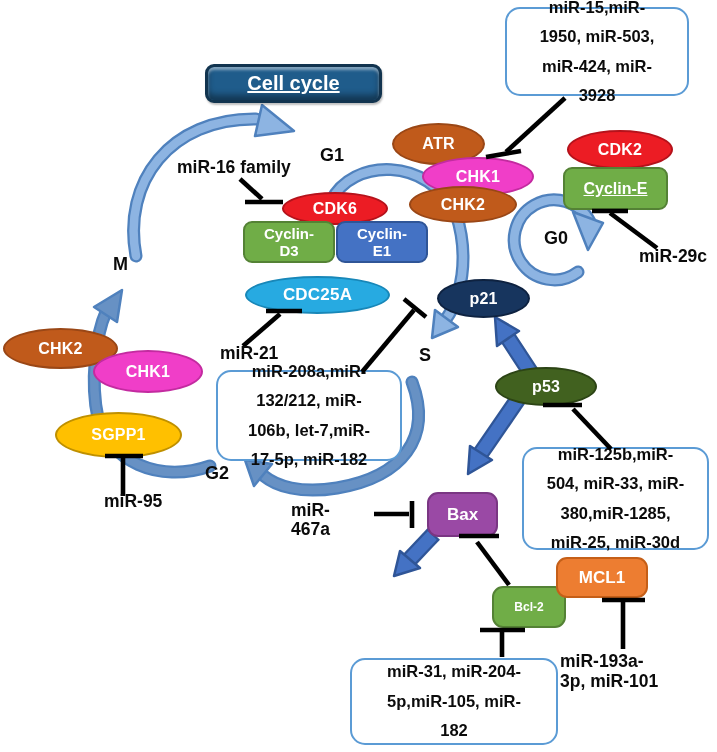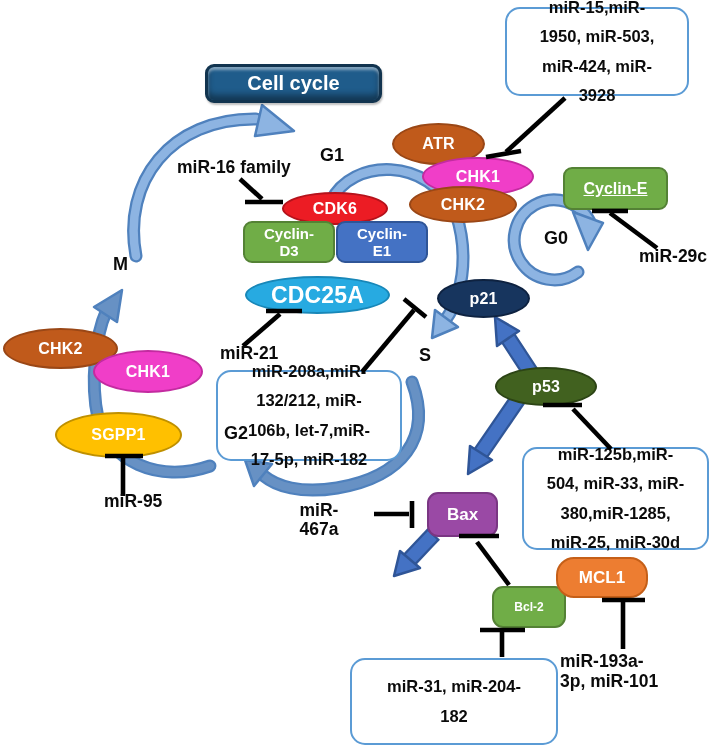--- a/index.html
+++ b/index.html
@@ -35,20 +35,21 @@
     text-align:center;
   }
   .banner {
     position:absolute; display:flex; align-items:center; justify-content:center;
     color:#fff; font-weight:bold; border-radius:9px; box-sizing:border-box;
   }
   #cellcycle {
     left:205px; top:64px; width:177px; height:39px; font-size:20px;
     background:var(--cell-cycle-box); border:3px solid var(--cell-cycle-border);
     box-shadow: inset 0 3px 3px rgba(255,255,255,.45), inset 0 -5px 6px rgba(0,0,0,.4), 1px 2px 2px rgba(0,0,0,.25);
+    text-decoration: underline;
   }
   #apoptosis {
     left:243px; top:583px; width:174px; height:46px; font-size:19px;
     background:var(--apoptosis-box); border:3px solid var(--apoptosis-border);
     box-shadow: inset 0 3px 3px rgba(255,255,255,.5), inset 0 -5px 6px rgba(0,0,0,.3), 1px 2px 2px rgba(0,0,0,.25);
   }
   .mirbox {
     position:absolute; border:2.5px solid var(--mir-box-border); border-radius:15px; background:#fff;
     display:flex; flex-direction:column; align-items:center; justify-content:center;
     font-weight:bold; font-size:16.5px; line-height:21.5px; color:#0b0b0b; text-align:center; box-sizing:border-box;gap:8px;
@@ -104,39 +105,40 @@
       <path class="s-over" d="M 428,540 L 410,559"></path>
       <polygon class="s-head" points="394,576 420,568 400,551"></polygon>
     </g>
   </svg>
 
   <div class="banner" id="cellcycle">Cell cycle</div>
 
   <div class="ell" style="left:392px;top:123px;width:93px;height:42px;background:var(--atr-chk2);border:2px solid #9A4716;">ATR</div>
   <div class="ell" style="left:422px;top:157px;width:112px;height:39px;background:var(--chk1);border:2px solid #C32BA0;">CHK1</div>
   <div class="ell" style="left:409px;top:186px;width:108px;height:37px;background:var(--atr-chk2);border:2px solid #9A4716;">CHK2</div>
+  <div class="ell" style="left:567px;top:130px;width:106px;height:39px;background:var(--cdk);border:2px solid #B5121B;">CDK2</div>
   <div class="rect" style="left:563px;top:167px;width:105px;height:43px;background:var(--green-node);border:2px solid #548235;font-size:16px;text-decoration:underline;">Cyclin-E</div>
   <div class="ell" style="left:282px;top:192px;width:106px;height:33px;background:var(--cdk);border:2px solid #B5121B;">CDK6</div>
   <div class="rect" style="left:243px;top:221px;width:92px;height:42px;background:var(--green-node);border:2px solid #548235;">
     <div>Cyclin-</div>
     <div>D3</div>
   </div>
   <div class="rect" style="left:336px;top:221px;width:92px;height:42px;background:var(--cyclin-e1-blue);border:2px solid #2F5597;">
     <div>Cyclin-</div>
     <div>E1</div>
   </div>
-  <div class="ell" style="left:245px;top:276px;width:145px;height:38px;background:var(--cdc25a);border:2px solid #1887B8;font-size:23px;">CDC25A</div>
+  <div class="ell" style="left:245px;top:276px;width:145px;height:38px;background:var(--cdc25a);border:2px solid #1887B8;font-size:17px;">CDC25A</div>
   <div class="ell" style="left:437px;top:279px;width:93px;height:39px;background:var(--p21);border:2px solid #0E2240;">p21</div>
   <div class="ell" style="left:495px;top:367px;width:102px;height:39px;background:var(--p53);border:2px solid #2C4415;">p53</div>
   <div class="ell" style="left:3px;top:328px;width:115px;height:41px;background:var(--atr-chk2);border:2px solid #9A4716;">CHK2</div>
   <div class="ell" style="left:93px;top:350px;width:110px;height:43px;background:var(--chk1);border:2px solid #C32BA0;">CHK1</div>
   <div class="ell" style="left:55px;top:412px;width:127px;height:46px;background:var(--sgpp1);border:2px solid #BF9000;">SGPP1</div>
   <div class="rect" style="left:427px;top:492px;width:71px;height:45px;background:var(--bax);border:2px solid #7A3683;border-radius:11px;font-size:17px;">Bax</div>
   <div class="rect" style="left:492px;top:586px;width:74px;height:42px;background:var(--green-node);border:2px solid #548235;border-radius:11px;font-size:12px;">Bcl-2</div>
-  <div class="rect" style="left:556px;top:557px;width:92px;height:41px;background:var(--mcl1);border:2px solid #C55F18;border-radius:18px;font-size:17px;">MCL1</div>
+  <div class="rect" style="left:556px;top:557px;width:92px;height:41px;background:var(--mcl1);border:2px solid #C55F18;border-radius:11px;font-size:17px;">MCL1</div>
 
 
   <div class="mirbox" style="left:505px;top:7px;width:184px;height:89px;">
     <div>miR-15,miR-</div>
     <div>1950, miR-503,</div>
     <div>miR-424, miR-</div>
     <div>3928</div>
   </div>
   <div class="mirbox" style="left:216px;top:370px;width:186px;height:91px;">
     <div>miR-208a,miR-</div>
@@ -145,20 +147,21 @@
     <div>17-5p, miR-182</div>
   </div>
   <div class="mirbox" style="left:522px;top:447px;width:187px;height:103px;">
     <div>miR-125b,miR-</div>
     <div>504, miR-33, miR-</div>
     <div>380,miR-1285,</div>
     <div>miR-25, miR-30d</div>
   </div>
   <div class="mirbox" style="left:350px;top:658px;width:208px;height:87px;">
     <div>miR-31, miR-204-</div>
+    <div>5p,miR-105, miR-</div>
     <div>182</div>
   </div>
 
   <svg class="layer" viewBox="0 0 717 752">
     <g>
       <line class="inh" x1="240" y1="179" x2="262" y2="199"></line>
         <line class="inh" x1="245" y1="202" x2="283" y2="202"></line>
     </g>
     <g>
       <line class="inh" x1="565" y1="98" x2="506" y2="152"></line>
@@ -198,28 +201,28 @@
     </g>
     <g>
       <line class="inh" x1="123" y1="496" x2="123" y2="458"></line>
         <line class="inh" x1="105" y1="456" x2="143" y2="456"></line>
     </g>
   </svg>
 
   <div class="lbl" style="left:292px;top:146px;margin-left:28px;">G1</div>
   <div class="lbl" style="left:544px;top:229px;">G0</div>
   <div class="lbl" style="left:419px;top:346px;">S</div>
-  <div class="lbl" style="left:205px;top:424px;margin-left:19px;">G2</div>
+  <div class="lbl" style="left:205px;top:464px;">G2</div>
   <div class="lbl" style="left:113px;top:255px;">M</div>
 
   <div class="lbl small" style="left:177px;top:158px;">miR-16 family</div>
   <div class="lbl small" style="left:220px;top:344px;">miR-21</div>
   <div class="lbl small" style="left:639px;top:247px;">miR-29c</div>
   <div class="lbl small" style="left:104px;top:492px;">miR-95</div>
-  <div class="lbl small" style="left:291px;top:501px;width:56px;text-align:center;">
+  <div class="lbl small" style="left:291px;top:501px;width:56px;text-align:left;">
     <div>miR-</div>
     <div>467a</div>
   </div>
   <div class="lbl small" style="left:560px;top:651px;line-height:20px;">
     <div>miR-193a-</div>
     <div>3p, miR-101</div>
   </div>
 
 </div>
 

